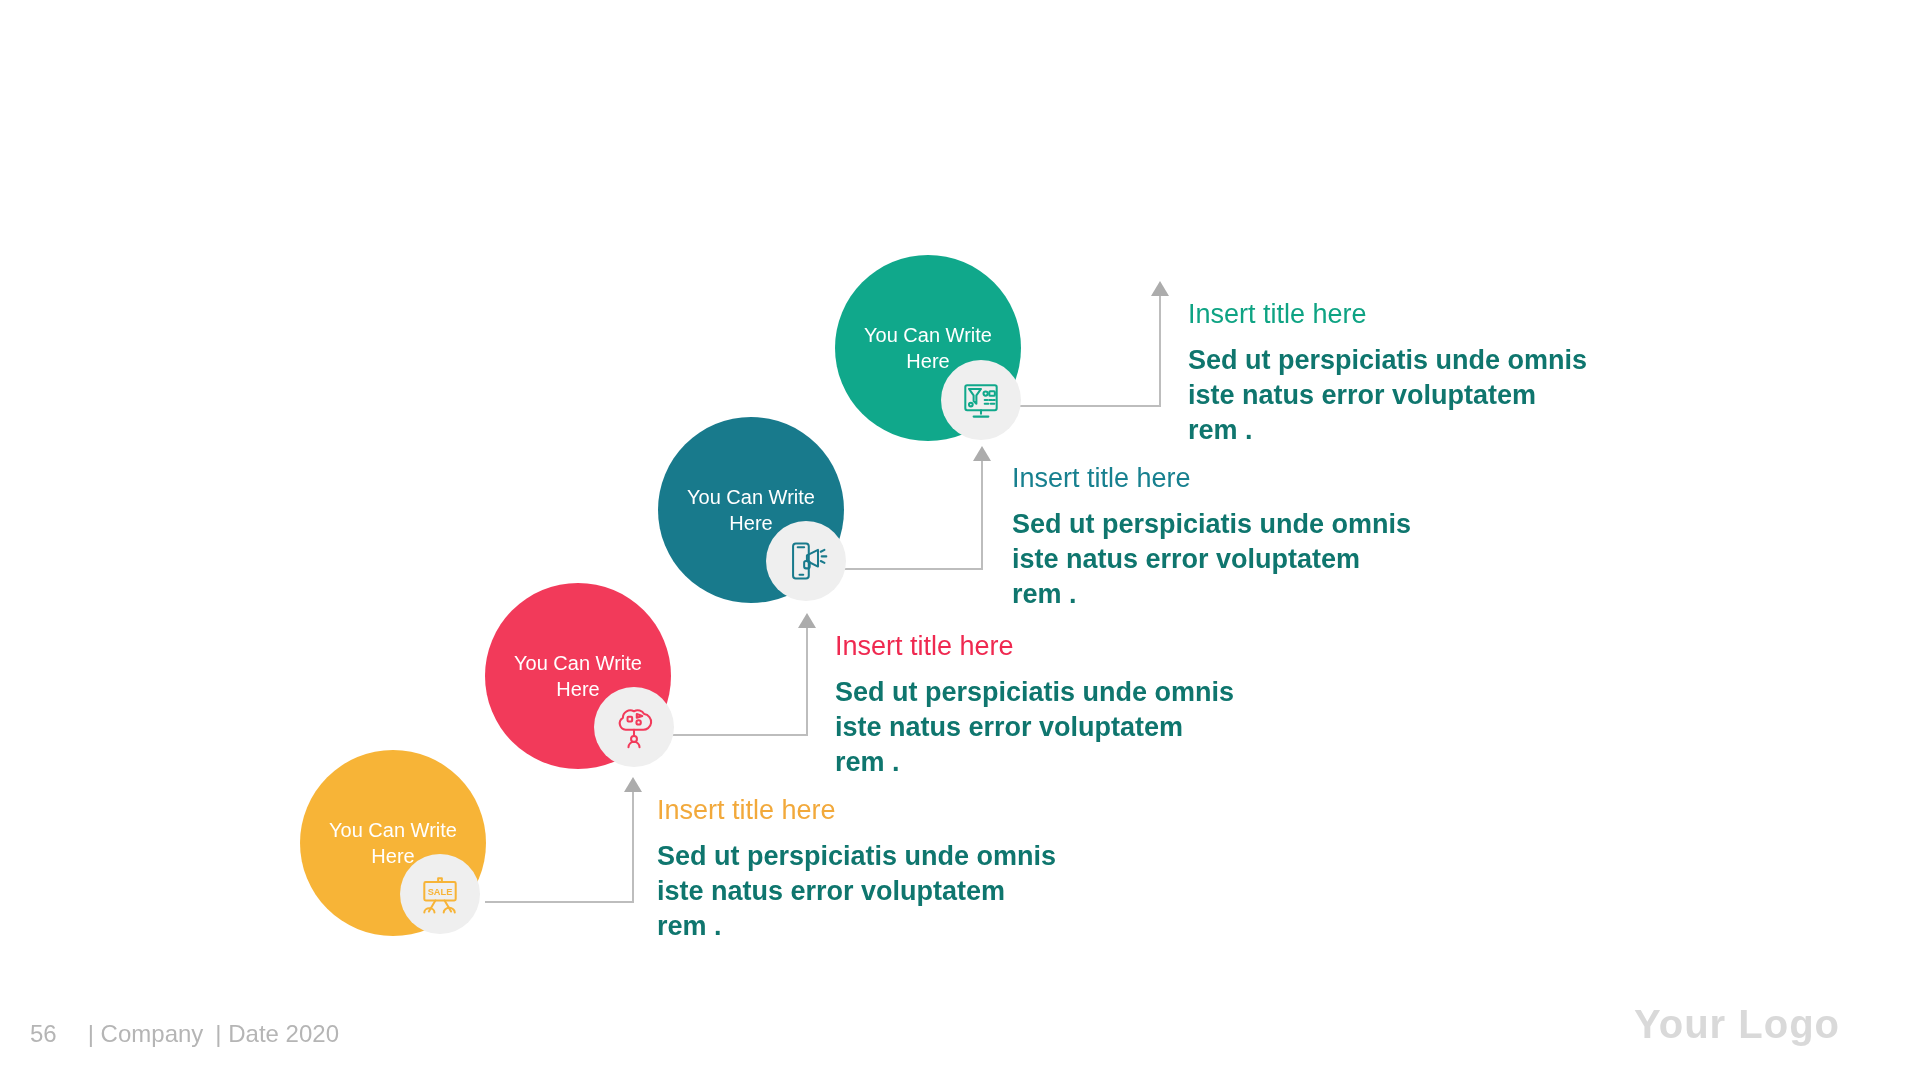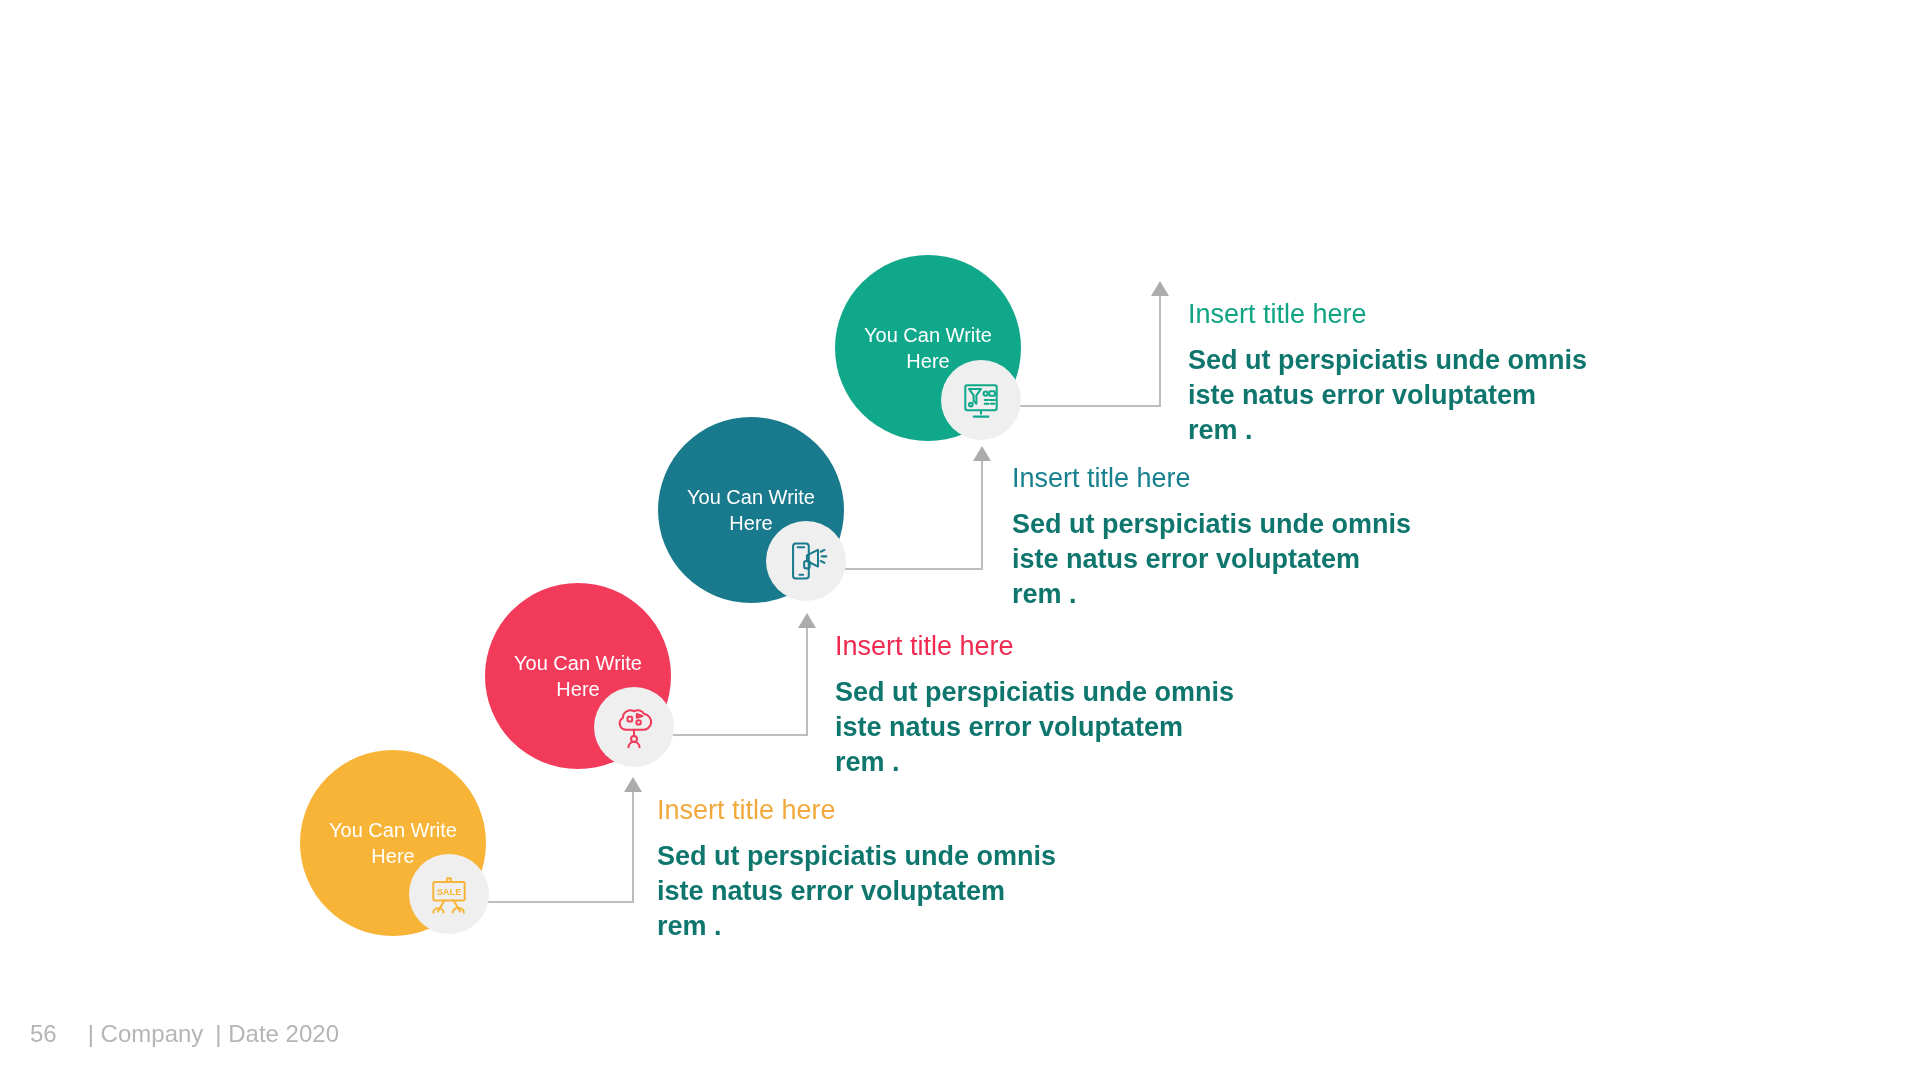--- a/index.html
+++ b/index.html
@@ -75,21 +75,21 @@
   }
   .step-body {
     font-size: 27px;
     font-weight: 700;
     line-height: 35px;
     color: #0f766e;
   }
 
   
   .s0 .circle { left: 300px; top: 750px; }
-  .s0 .badge  { left: 409px; top: 854px; }
+  .s0 .badge  { left: 400px; top: 854px; }
   .s0 .h-line { left: 485px; top: 901px; width: 148px; }
   .s0 .v-line { left: 632px; top: 790px; height: 113px; }
   .s0 .arrow-up { left: 624px; top: 777px; }
   .s0 .text-block { left: 657px; top: 793px; }
 
   .s1 .circle { left: 485px; top: 583px; }
   .s1 .badge  { left: 594px; top: 687px; }
   .s1 .h-line { left: 670px; top: 734px; width: 137px; }
   .s1 .v-line { left: 806px; top: 626px; height: 110px; }
   .s1 .arrow-up { left: 798px; top: 613px; }
@@ -229,14 +229,15 @@
       <div class="step-title" style="color: rgb(14, 163, 131);">Insert title here</div>
       <div class="step-body">Sed ut perspiciatis unde omnis iste natus error voluptatem rem .</div>
     </div>
   </div>
 
   <div class="footer-left">
     <span class="page-number">56</span>
     <span class="company">| Company</span>
     <span class="date">| Date 2020</span>
   </div>
+  <div class="footer-logo">Your Logo</div>
 
 </div>
 
 </body></html>

